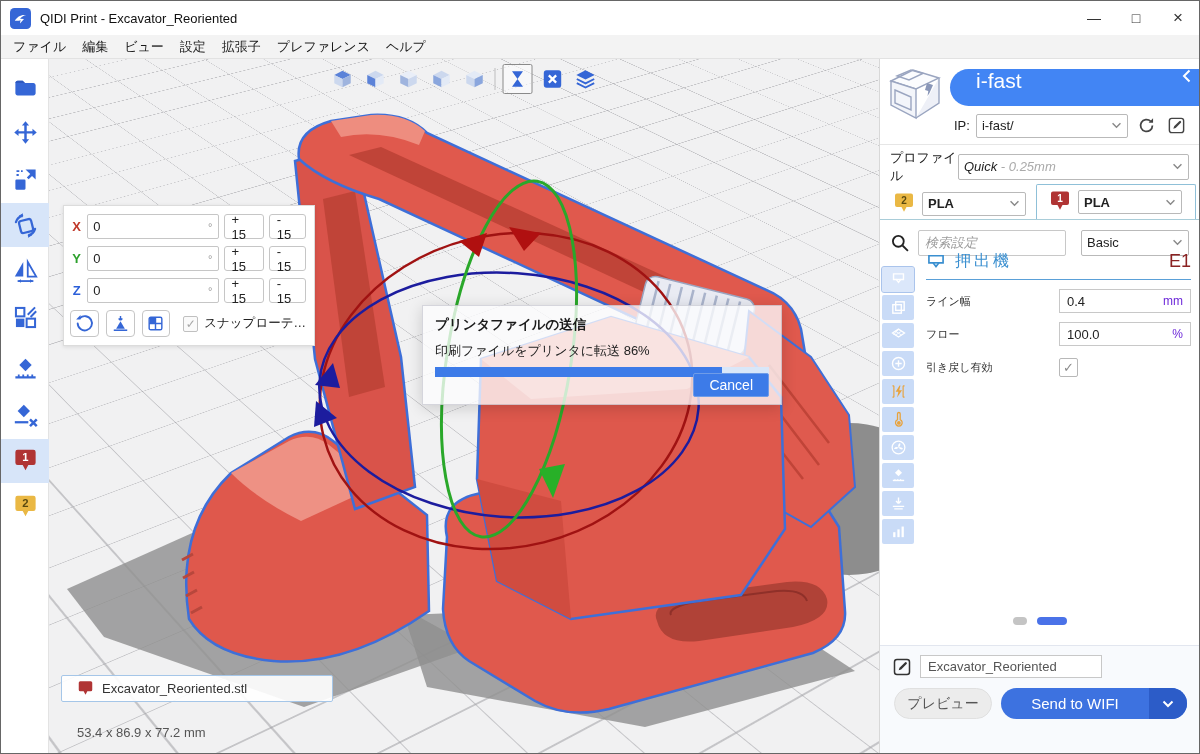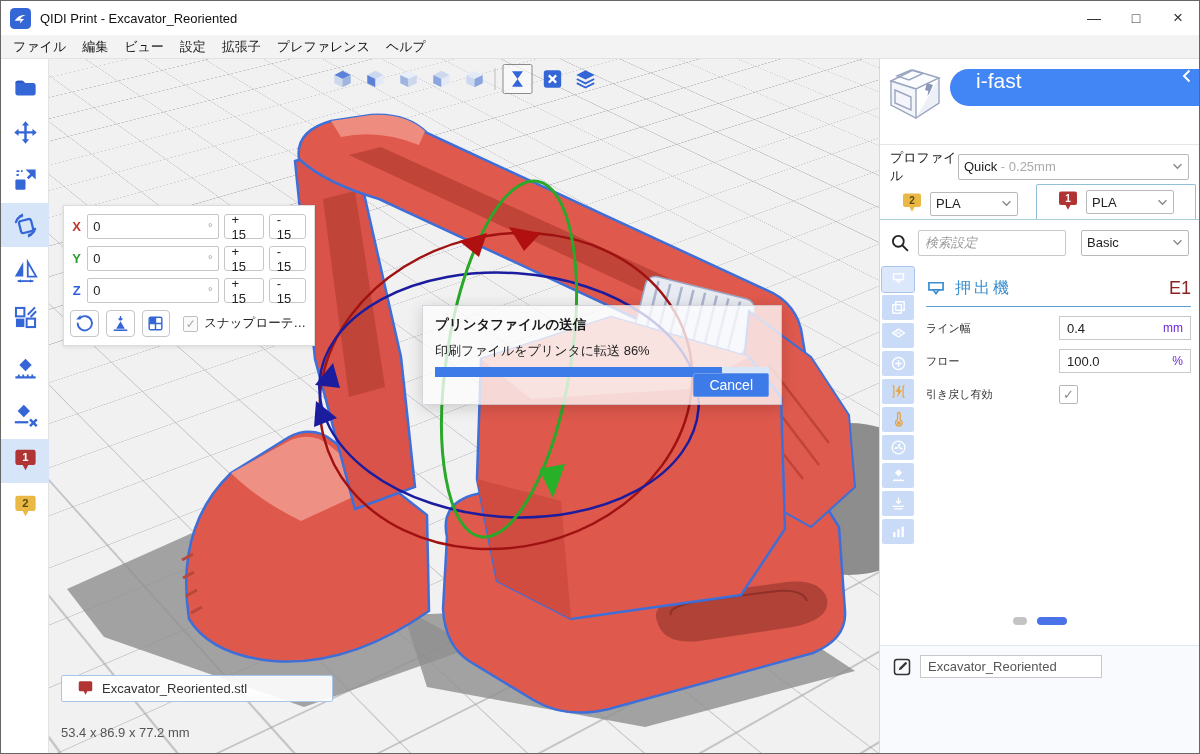--- a/index.html
+++ b/index.html
@@ -63,60 +63,60 @@
   .progress-track { margin-top:7px; height:10px; background:#d9e7f9; }
   .progress-fill { height:100%; background:#3d7be8; }
   #dialog .dlg-cancel { position:absolute; right:12px; bottom:7px; background:#3d7be8; border:1px solid #6f9ce8; color:#fff; font-size:14px; padding:3px 15px; border-radius:2px; }
   
   #object-list { position:absolute; left:12px; top:608px; z-index:6; }
   .ol-header { display:flex; align-items:center; font-size:12.5px; color:#555; }
   .ol-header svg { width:12px; height:8px; margin:0 8px 0 6px; }
   .ol-item { display:flex; align-items:center; width:272px; height:27px; margin-top:8px; background:rgba(255,255,255,.9); border:1px solid #a5c6e8; border-radius:2px; padding-left:16px; }
   .ol-item svg { width:15px; height:18px; margin-right:9px; }
   .ol-item span { font-size:13px; color:#333; }
-  #dims { position:absolute; left:12px; top:666px; font-size:13px; color:#555; z-index:6; }
+  #dims { position:absolute; left:28px; top:666px; font-size:13px; color:#555; z-index:6; }
   
   #right-panel { position:relative; width:320px; background:#fff; border-left:1px solid #d8d8d8; }
   #printer-thumb { position:absolute; left:3px; top:3px; width:64px; height:60px; }
   #printer-pill { position:absolute; left:70px; top:10px; right:0; height:37px; background:#4285f4; border-radius:19px 0 0 19px; display:flex; align-items:flex-start; }
   #printer-pill .pname { color:#fff; font-size:21px; margin-left:26px; }
   #printer-pill .chev { margin-left:auto; margin-right:8px; }
   #ip-row { position:absolute; left:74px; top:54px; right:4px; height:25px; display:flex; align-items:center; }
   #ip-row .ip-label { font-size:13px; color:#222; margin-right:6px; }
   .combo { display:flex; align-items:center; border:1px solid #b9b9b9; border-radius:2px; background:#fff; height:24px; padding:0 5px; }
   .combo .cval { font-size:13px; color:#222; flex:1; white-space:nowrap; overflow:hidden; }
   .combo .csuffix { color:#aaa; }
   .combo svg { width:11px; height:7px; margin-left:4px; flex:none; }
   #ip-combo { width:152px; }
   .small-icon-btn { width:22px; height:22px; margin-left:8px; display:flex; align-items:center; justify-content:center; }
   .small-icon-btn svg { width:19px; height:19px; }
   #rp-div1 { position:absolute; left:0; right:0; top:85px; border-top:1px solid #e6e6e6; }
   #profile-row { position:absolute; left:10px; right:10px; top:94px; height:27px; display:flex; align-items:center; }
   #profile-row .plabel { font-size:13px; color:#222; width:68px; }
-  #profile-combo { flex:1; height:26px; }
+  #profile-combo { flex:1; height:26px;font-style:italic; }
   
   #tabs { position:absolute; left:0; right:0; top:126px; height:35px; border-bottom:1px solid #a9cdd9; }
   .ext-tab { position:absolute; bottom:0; display:flex; align-items:center; justify-content:center; gap:8px; background:#fff; }
-  .ext-tab .mat-combo { width:88px; height:24px; }
+  .ext-tab .mat-combo { width:104px; height:24px;font-weight:bold; }
   #tab-ext2 { left:6px; width:148px; height:31px; }
   #tab-ext1 { left:156px; width:160px; height:35px; border:1px solid #8fc0d8; border-bottom:none; border-radius:2px 2px 0 0; z-index:2; }
   .badge { position:relative; width:20px; height:24px; }
   .badge svg { width:20px; height:24px; }
   
   #search-row { position:absolute; left:10px; right:10px; top:170px; height:27px; display:flex; align-items:center; }
   #search-row .sicon { width:20px; height:20px; margin-right:8px; }
   #search-input { width:148px; height:26px; border:1px solid #c8c8c8; border-radius:2px; font-size:13px; font-style:italic; color:#444; padding:0 6px; outline:none; font-family:inherit; }
   #search-input::placeholder { color:#9a9a9a; font-style:italic; }
   #basic-combo { width:108px; height:26px; margin-left:auto; }
   
   #cat-strip { position:absolute; left:2px; top:208px; width:34px; }
   .cat-btn { width:32px; height:25px; border-radius:2px; background:#c9dbf7; margin-bottom:3px; display:flex; align-items:center; justify-content:center; }
   .cat-btn svg { width:17px; height:17px; }
   .cat-btn.first { background:#dbe7fa; outline:1px solid #aac4ec; }
-  #settings { position:absolute; left:46px; right:8px; top:219px; }
+  #settings { position:absolute; left:46px; right:8px; top:192px; }
   #sec-header { display:flex; align-items:center; }
   #sec-header .sec-icon { width:20px; height:20px; margin-right:9px; }
   #sec-header .sec-title { font-size:16px; color:#3a8fd0; letter-spacing:3px; }
   #sec-header .sec-tag { margin-left:auto; font-size:18px; font-weight:normal; color:#8b2222; }
   #sec-underline { border-top:1.5px solid #5aa0d8; margin-top:7px; }
   .set-row { display:flex; align-items:center; margin-top:9px; height:24px; }
   .set-label { flex:1; font-size:11px; color:#333; }
   .val-box { display:flex; align-items:center; width:132px; height:24px; border:1px solid #c8c8c8; background:#fff; padding:0 7px; }
   .val-box .v { flex:1; font-size:13px; color:#222; }
   .val-box .u { font-size:12px; color:#6d28d9; }
@@ -469,20 +469,41 @@
           <path d="M14 13l14-6 12 3.5-14 6.5z"></path>
         </g>
         <path d="M44 20l6 2-3.5 8-2 3 .8-5-3.3-1z" fill="#8a97b8"></path>
       </svg>
       <div id="printer-pill">
         <span class="pname">i-fast</span>
         <svg class="chev" width="9" height="14" viewBox="0 0 9 14">
             <path d="M7.5 1.5L2 7l5.5 5.5" fill="none" stroke="#fff" stroke-width="2"></path>
           </svg>
       </div>
+      <div id="ip-row">
+        <span class="ip-label">IP:</span>
+        <div class="combo" id="ip-combo">
+          <span class="cval">i-fast/</span>
+          <svg viewBox="0 0 12 8">
+              <path d="M1.5 1.5L6 6l4.5-4.5" fill="none" stroke="#888" stroke-width="1.6"></path>
+            </svg>
+        </div>
+        <div class="small-icon-btn">
+          <svg viewBox="0 0 24 24">
+              <path d="M19.5 12a7.5 7.5 0 1 1-2.2-5.3" fill="none" stroke="#444" stroke-width="2.2"></path>
+              <path d="M20.3 2.8v5.6h-5.6z" fill="#444"></path>
+            </svg>
+        </div>
+        <div class="small-icon-btn">
+          <svg viewBox="0 0 24 24">
+              <rect x="3" y="3" width="18" height="18" rx="3" fill="none" stroke="#444" stroke-width="1.8"></rect>
+              <path d="M8 16l1-3 6.5-6.5a1.4 1.4 0 0 1 2 2L11 15z" fill="#444"></path>
+            </svg>
+        </div>
+      </div>
       <div id="rp-div1"></div>
 
       <div id="profile-row">
         <span class="plabel">プロファイル</span>
         <div class="combo" id="profile-combo">
           <span class="cval"><span>Quick</span><span class="csuffix"> - 0.25mm</span></span>
           <svg viewBox="0 0 12 8">
               <path d="M1.5 1.5L6 6l4.5-4.5" fill="none" stroke="#888" stroke-width="1.6"></path>
             </svg>
         </div>
@@ -655,16 +676,27 @@
       </div>
 
       <div id="rp-footer">
         <div class="ft-row" id="job-row">
           <svg class="ft-icon" viewBox="0 0 24 24">
               <rect x="3" y="3" width="18" height="18" rx="3" fill="none" stroke="#333" stroke-width="1.8"></rect>
               <path d="M8 16l1-3 6.5-6.5a1.4 1.4 0 0 1 2 2L11 15z" fill="#333"></path>
             </svg>
           <input id="job-name" value="Excavator_Reoriented" style="">
         </div>
+        <div class="ft-row" id="btn-row">
+          <div id="preview-btn">プレビュー</div>
+          <div id="send-btn">
+            <span class="send-label">Send to WIFI</span>
+            <span class="send-chev">
+              <svg width="12" height="8" viewBox="0 0 12 8">
+                  <path d="M1.5 1.5L6 6l4.5-4.5" fill="none" stroke="#fff" stroke-width="2"></path>
+                </svg>
+            </span>
+          </div>
+        </div>
       </div>
     </div>
   </div>
 </div>
 
 </body></html>

